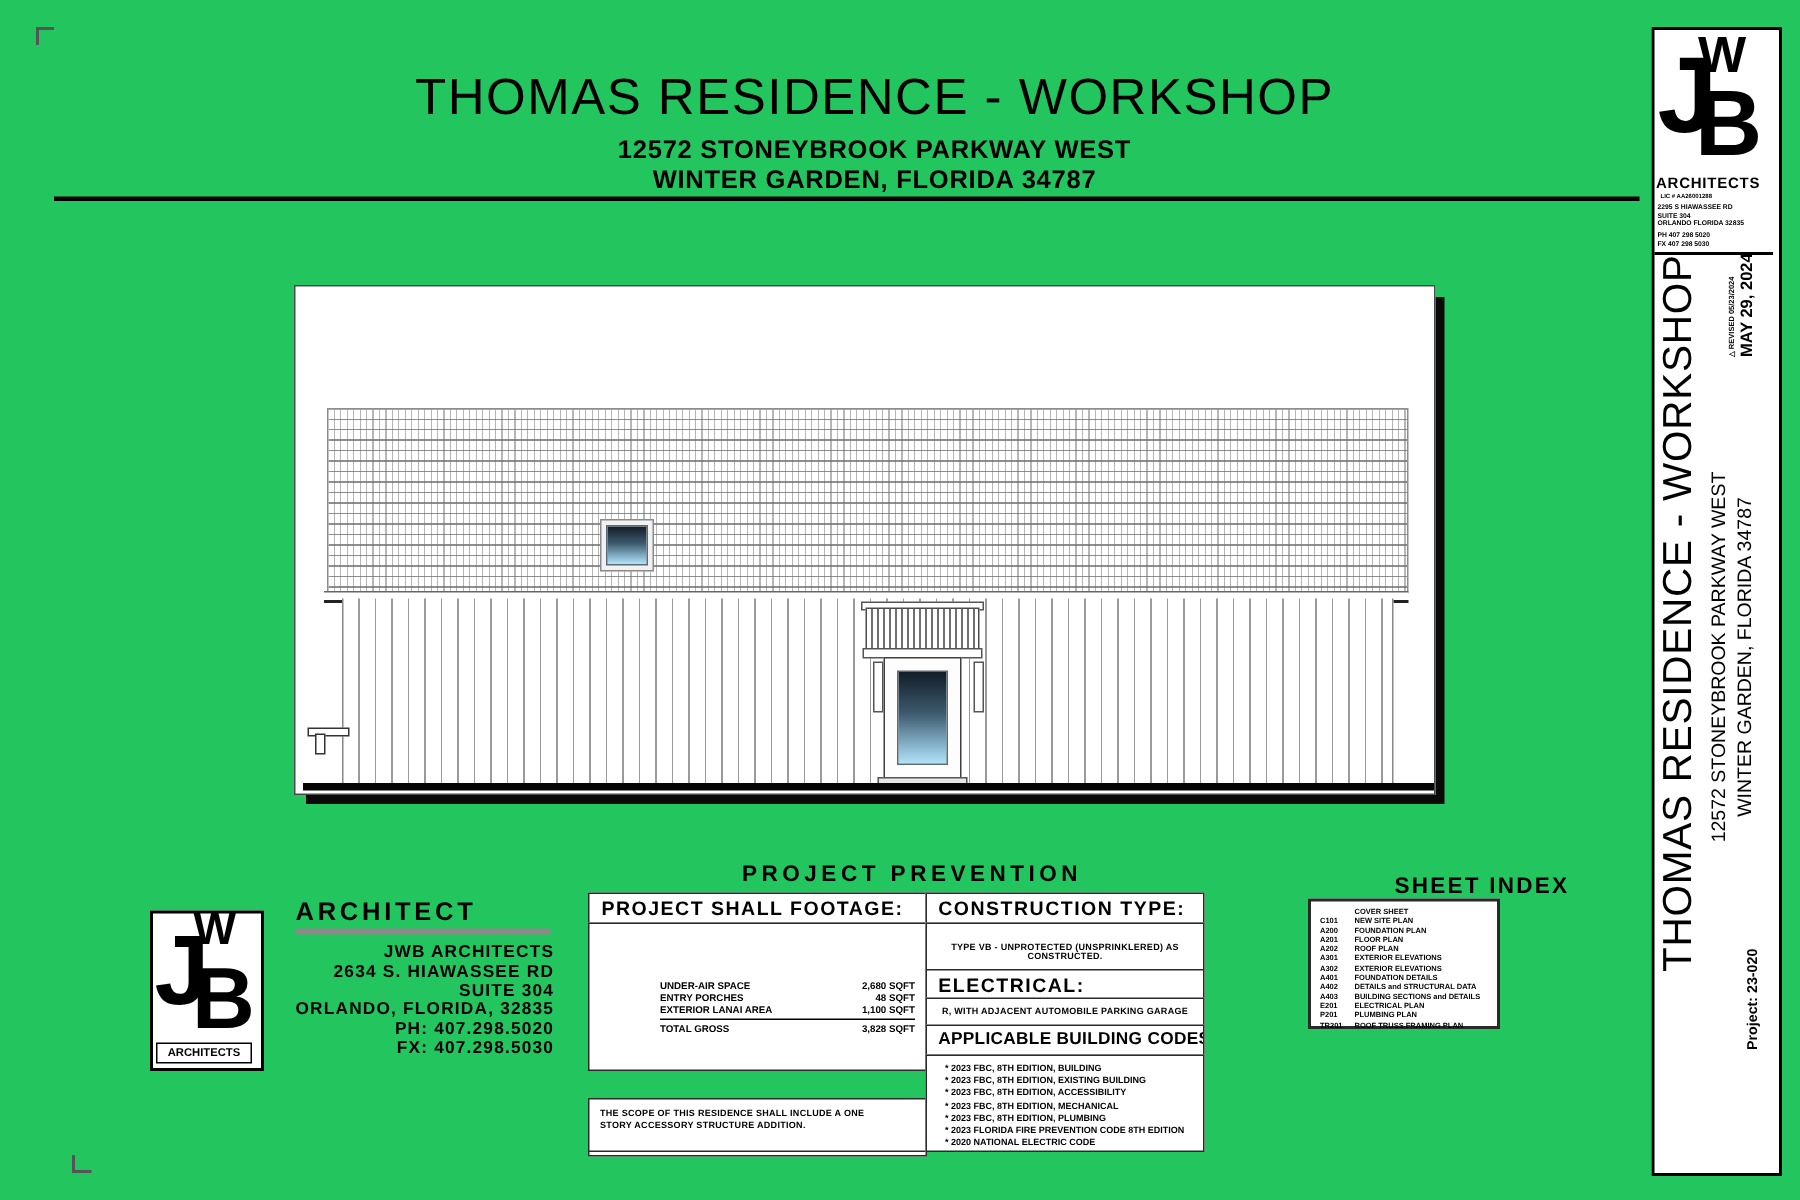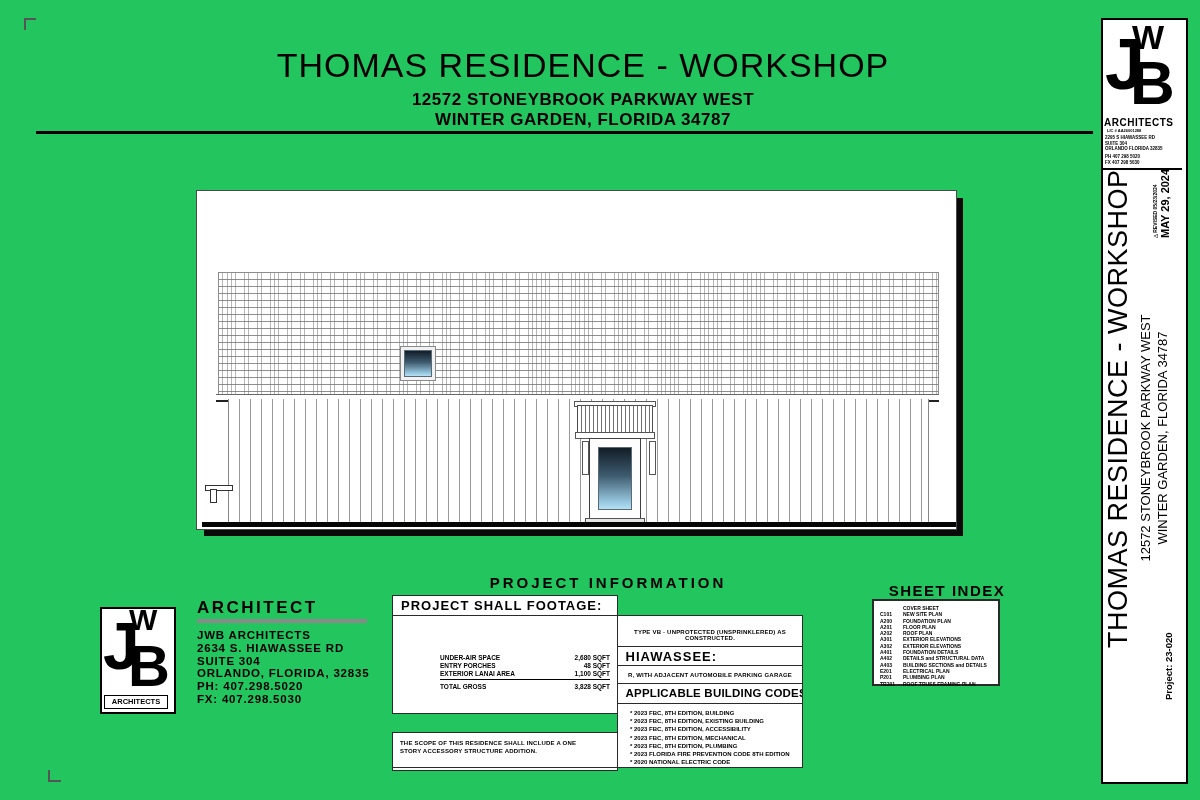--- a/index.html
+++ b/index.html
@@ -101,21 +101,21 @@
       <div class="abs glass" style="left:8px;top:8px;right:8px;bottom:11px;"></div>
     </div>
     <div class="abs threshold" style="left:388px;top:327px;width:58px;height:4px;"></div>
 
     <div class="abs scupper" style="left:8px;top:294px;width:26px;height:4px;"></div>
     <div class="abs scupper" style="left:13px;top:298px;width:5px;height:12px;"></div>
 
     <div class="abs ground" style="left:5px;top:331px;width:754px;height:5px;"></div>
   </div>
 
-  <div class="abs panel-title center" style="left:408px;top:574px;width:400px;">PROJECT INFORMATION</div>
+  <div class="abs panel-title center" style="left:408px;top:574px;width:400px;">PROJECT PREVENTION</div>
 
   <div class="abs sec sec-head" style="left:392px;top:595px;width:226px;height:21px;">PROJECT SHALL FOOTAGE:</div>
   <div class="abs sec" style="left:392px;top:614.5px;width:226px;height:99.5px;"></div>
   <div class="abs" style="left:440px;top:654px;width:170px;">
     <div>
 
         <div class="sqft-row">
           <span>UNDER-AIR SPACE</span>
           <span>2,680 SQFT</span>
         </div>
@@ -134,24 +134,25 @@
     <div class="sqft-row" style="margin-top:3px;">
       <span>TOTAL GROSS</span>
       <span>3,828 SQFT</span>
     </div>
   </div>
 
   <div class="abs sec sec-head" style="left:392px;top:712.5px;width:226px;height:21px;margin-top:37px;">PROJECT SCOPE:</div>
   <div class="abs sec" style="left:392px;top:732px;width:226px;height:36px;"></div>
   <div class="abs tiny" style="left:400px;top:740px;width:190px;line-height:7.5px;">THE SCOPE OF THIS RESIDENCE SHALL INCLUDE A ONE STORY ACCESSORY STRUCTURE ADDITION.</div>
 
+  <div class="abs sec sec-head" style="left:616.5px;top:595px;width:186.5px;height:21px;">CONSTRUCTION TYPE:</div>
   <div class="abs sec" style="left:616.5px;top:614.5px;width:186.5px;height:32.5px;"></div>
   <div class="abs tiny center" style="left:621px;top:629px;width:178px;">TYPE VB - UNPROTECTED (UNSPRINKLERED) AS CONSTRUCTED.</div>
 
-  <div class="abs sec sec-head" style="left:616.5px;top:645.5px;width:186.5px;height:21px;">HIAWASSEE:</div>
+  <div class="abs sec sec-head" style="left:616.5px;top:645.5px;width:186.5px;height:21px;">ELECTRICAL:</div>
   <div class="abs sec" style="left:616.5px;top:665px;width:186.5px;height:19.5px;"></div>
   <div class="abs tiny center" style="left:621px;top:672px;width:178px;">R, WITH ADJACENT AUTOMOBILE PARKING GARAGE</div>
 
   <div class="abs sec sec-head tight" style="left:616.5px;top:683px;width:186.5px;height:21px;">APPLICABLE BUILDING CODES:</div>
   <div class="abs sec" style="left:616.5px;top:702.5px;width:186.5px;height:65.5px;"></div>
   <div class="abs" style="left:630px;top:709px;width:172px;">
 
       <div class="code-item"><span>*</span> <span>2023 FBC, 8TH EDITION, BUILDING</span></div>
 
       <div class="code-item"><span>*</span> <span>2023 FBC, 8TH EDITION, EXISTING BUILDING</span></div>
@@ -160,21 +161,21 @@
 
       <div class="code-item"><span>*</span> <span>2023 FBC, 8TH EDITION, MECHANICAL</span></div>
 
       <div class="code-item"><span>*</span> <span>2023 FBC, 8TH EDITION, PLUMBING</span></div>
 
       <div class="code-item"><span>*</span> <span>2023 FLORIDA FIRE PREVENTION CODE 8TH EDITION</span></div>
 
       <div class="code-item"><span>*</span> <span>2020 NATIONAL ELECTRIC CODE</span></div>
     </div>
 
-  <div class="abs panel-title center" style="left:879px;top:582px;width:136px;letter-spacing:1.5px;">SHEET INDEX</div>
+  <div class="abs panel-title center" style="left:920px;top:582px;width:136px;letter-spacing:1.5px;">SHEET INDEX</div>
   <div class="abs sec" style="left:872px;top:599px;width:128px;height:87px;border-width:2px;padding:4px 0 0 6px;">
 
       <div class="si-row">
         <span class="si-code"></span>
         <span>COVER SHEET</span>
       </div>
 
       <div class="si-row">
         <span class="si-code">C101</span>
         <span>NEW SITE PLAN</span>
@@ -237,21 +238,21 @@
     </div>
 
   <div class="abs logo-box" style="left:100px;top:607px;width:72px;height:103px;">
     <span class="logo-letter" style="left:27px;top:-4px;font-size:30px;">W</span>
     <span class="logo-letter" style="left:1px;top:4px;font-size:66px;">J</span>
     <span class="logo-letter" style="left:26px;top:28px;font-size:58px;">B</span>
     <div class="logo-label" style="left:2px;bottom:3px;width:62px;height:12px;font-size:7.5px;line-height:12px;">ARCHITECTS</div>
   </div>
   <div class="abs arch-head" style="left:197px;top:598px;">ARCHITECT</div>
   <div class="abs arch-underline" style="left:197px;top:619px;width:170px;height:3.5px;"></div>
-  <div class="abs arch-lines" style="left:197px;top:629px;">
+  <div class="abs arch-lines" style="left:197px;top:629px;text-align:right;">
     <div>JWB ARCHITECTS</div>
     <div>2634 S. HIAWASSEE RD</div>
     <div>SUITE 304</div>
     <div>ORLANDO, FLORIDA, 32835</div>
     <div>PH: 407.298.5020</div>
     <div>FX: 407.298.5030</div>
   </div>
 
   <div class="abs tb-box" style="left:1101px;top:18px;width:83px;height:762px;"></div>
 

